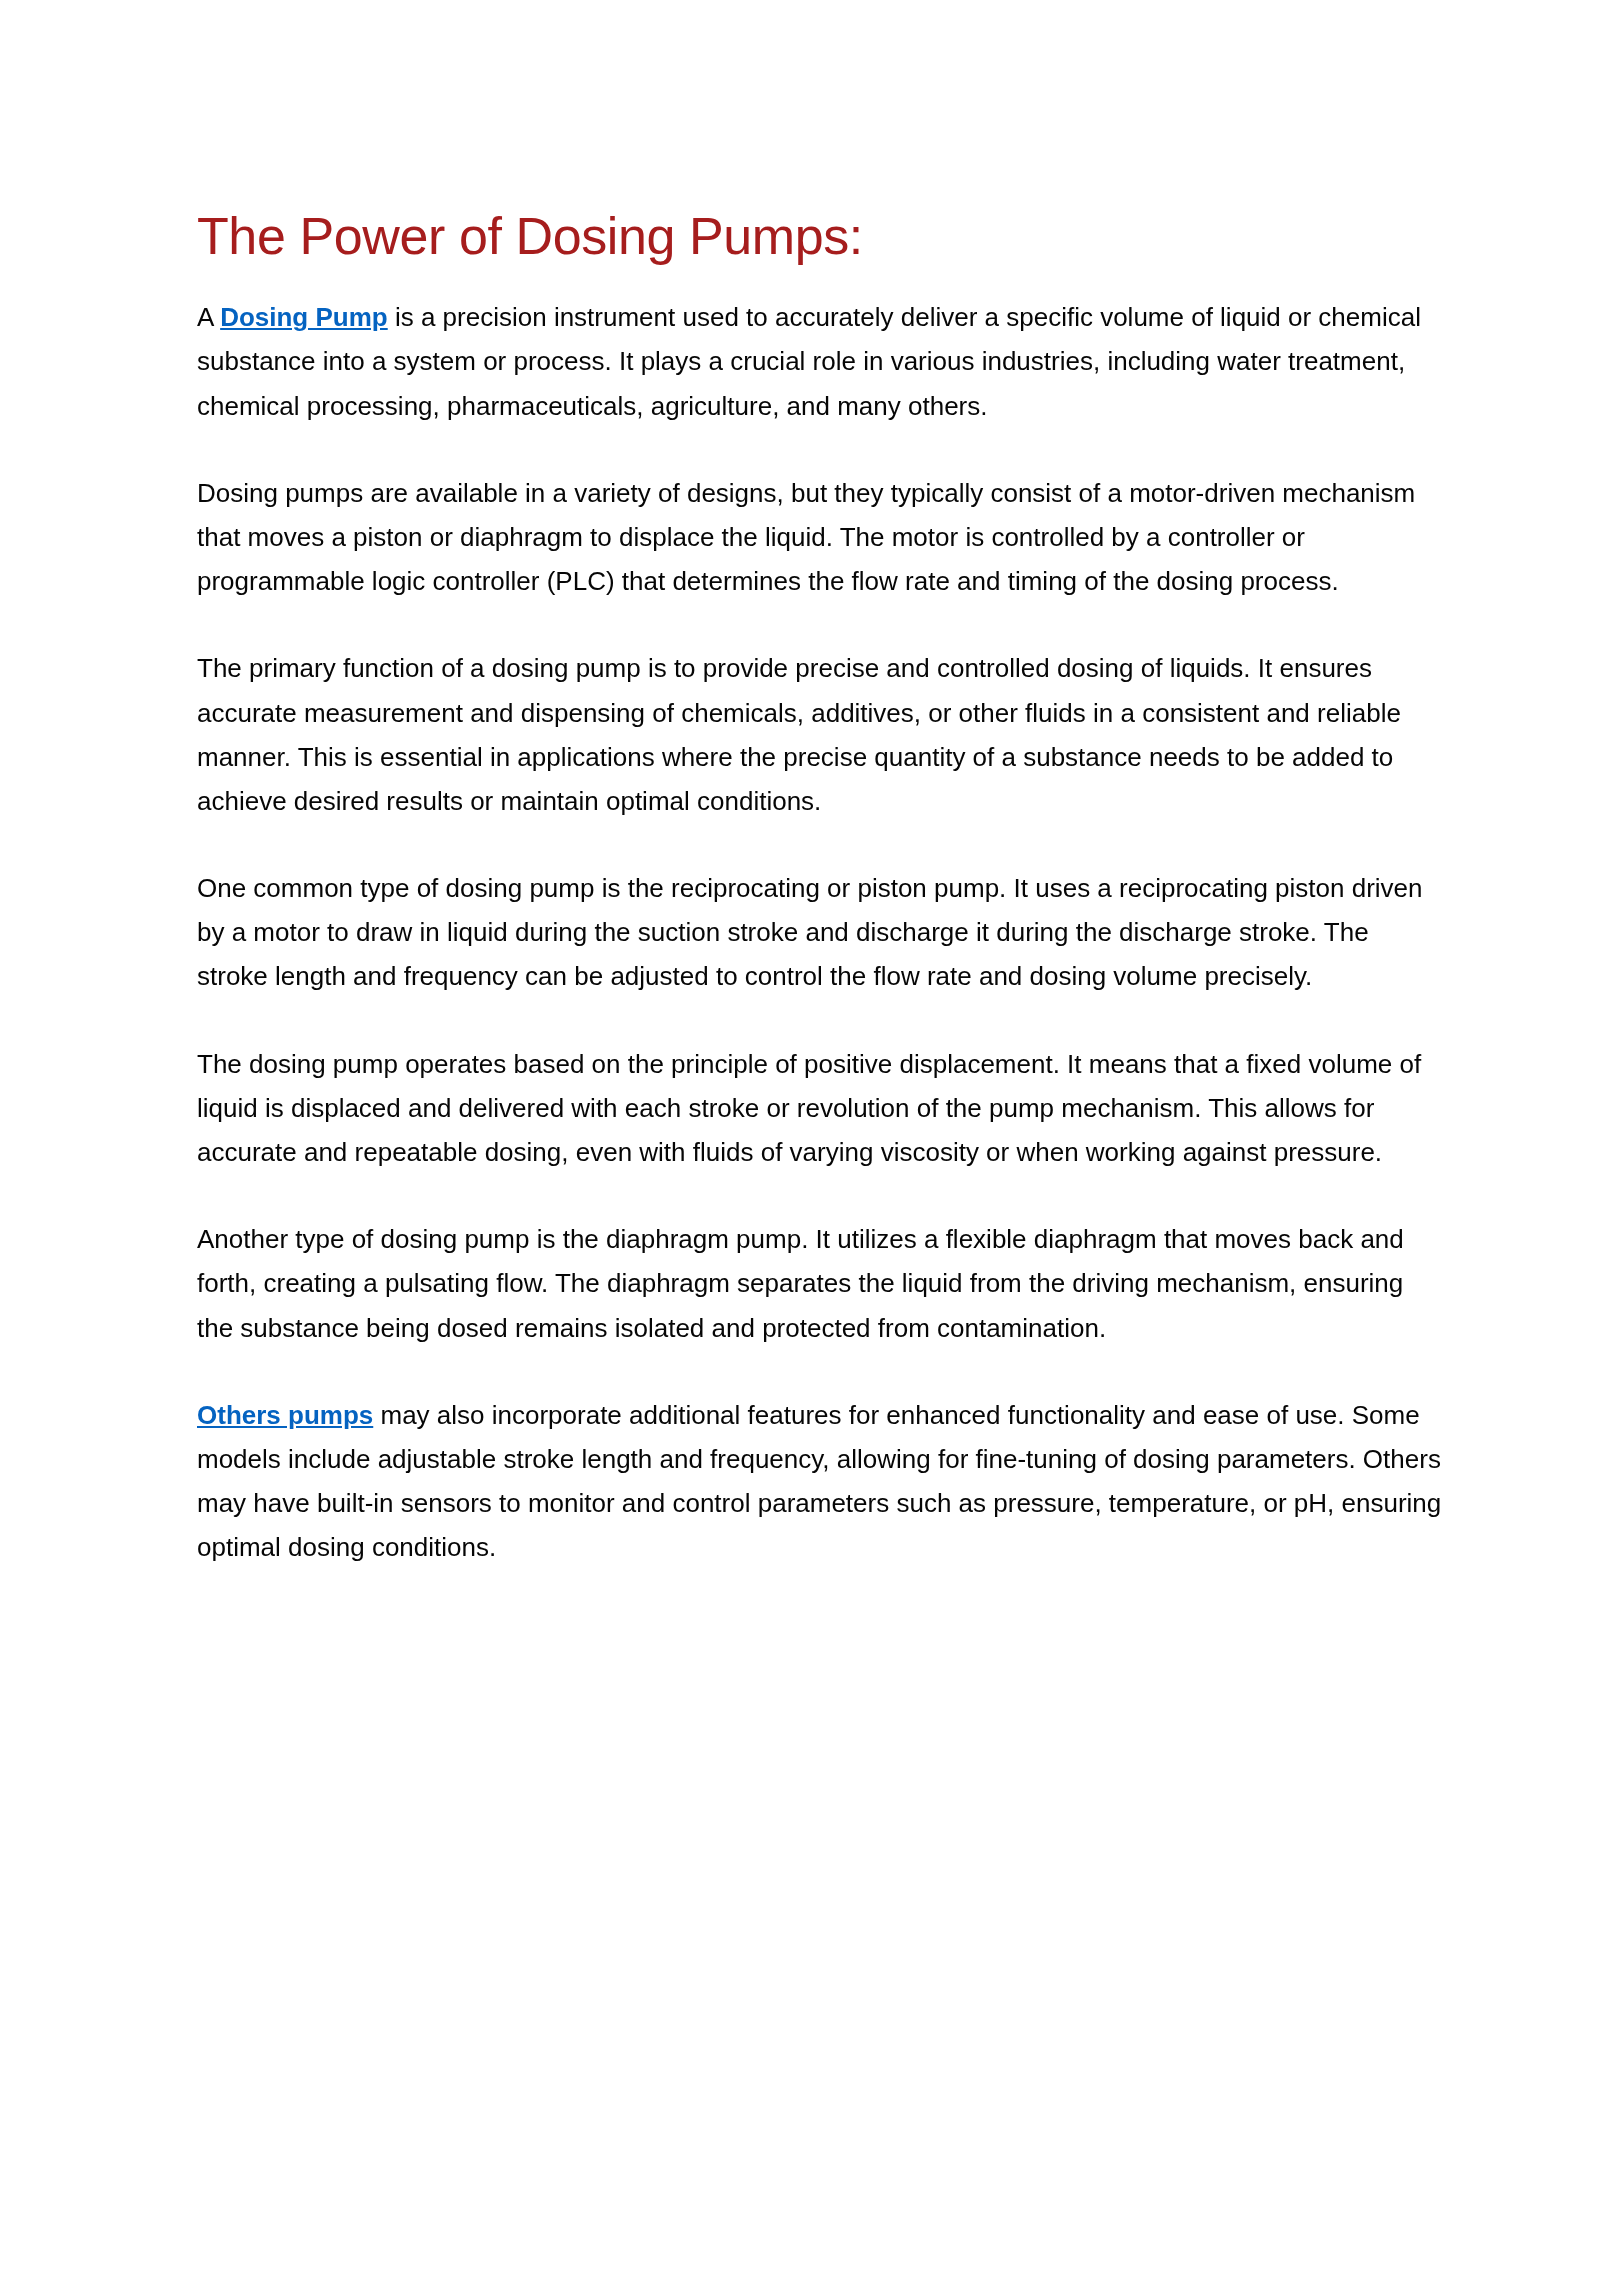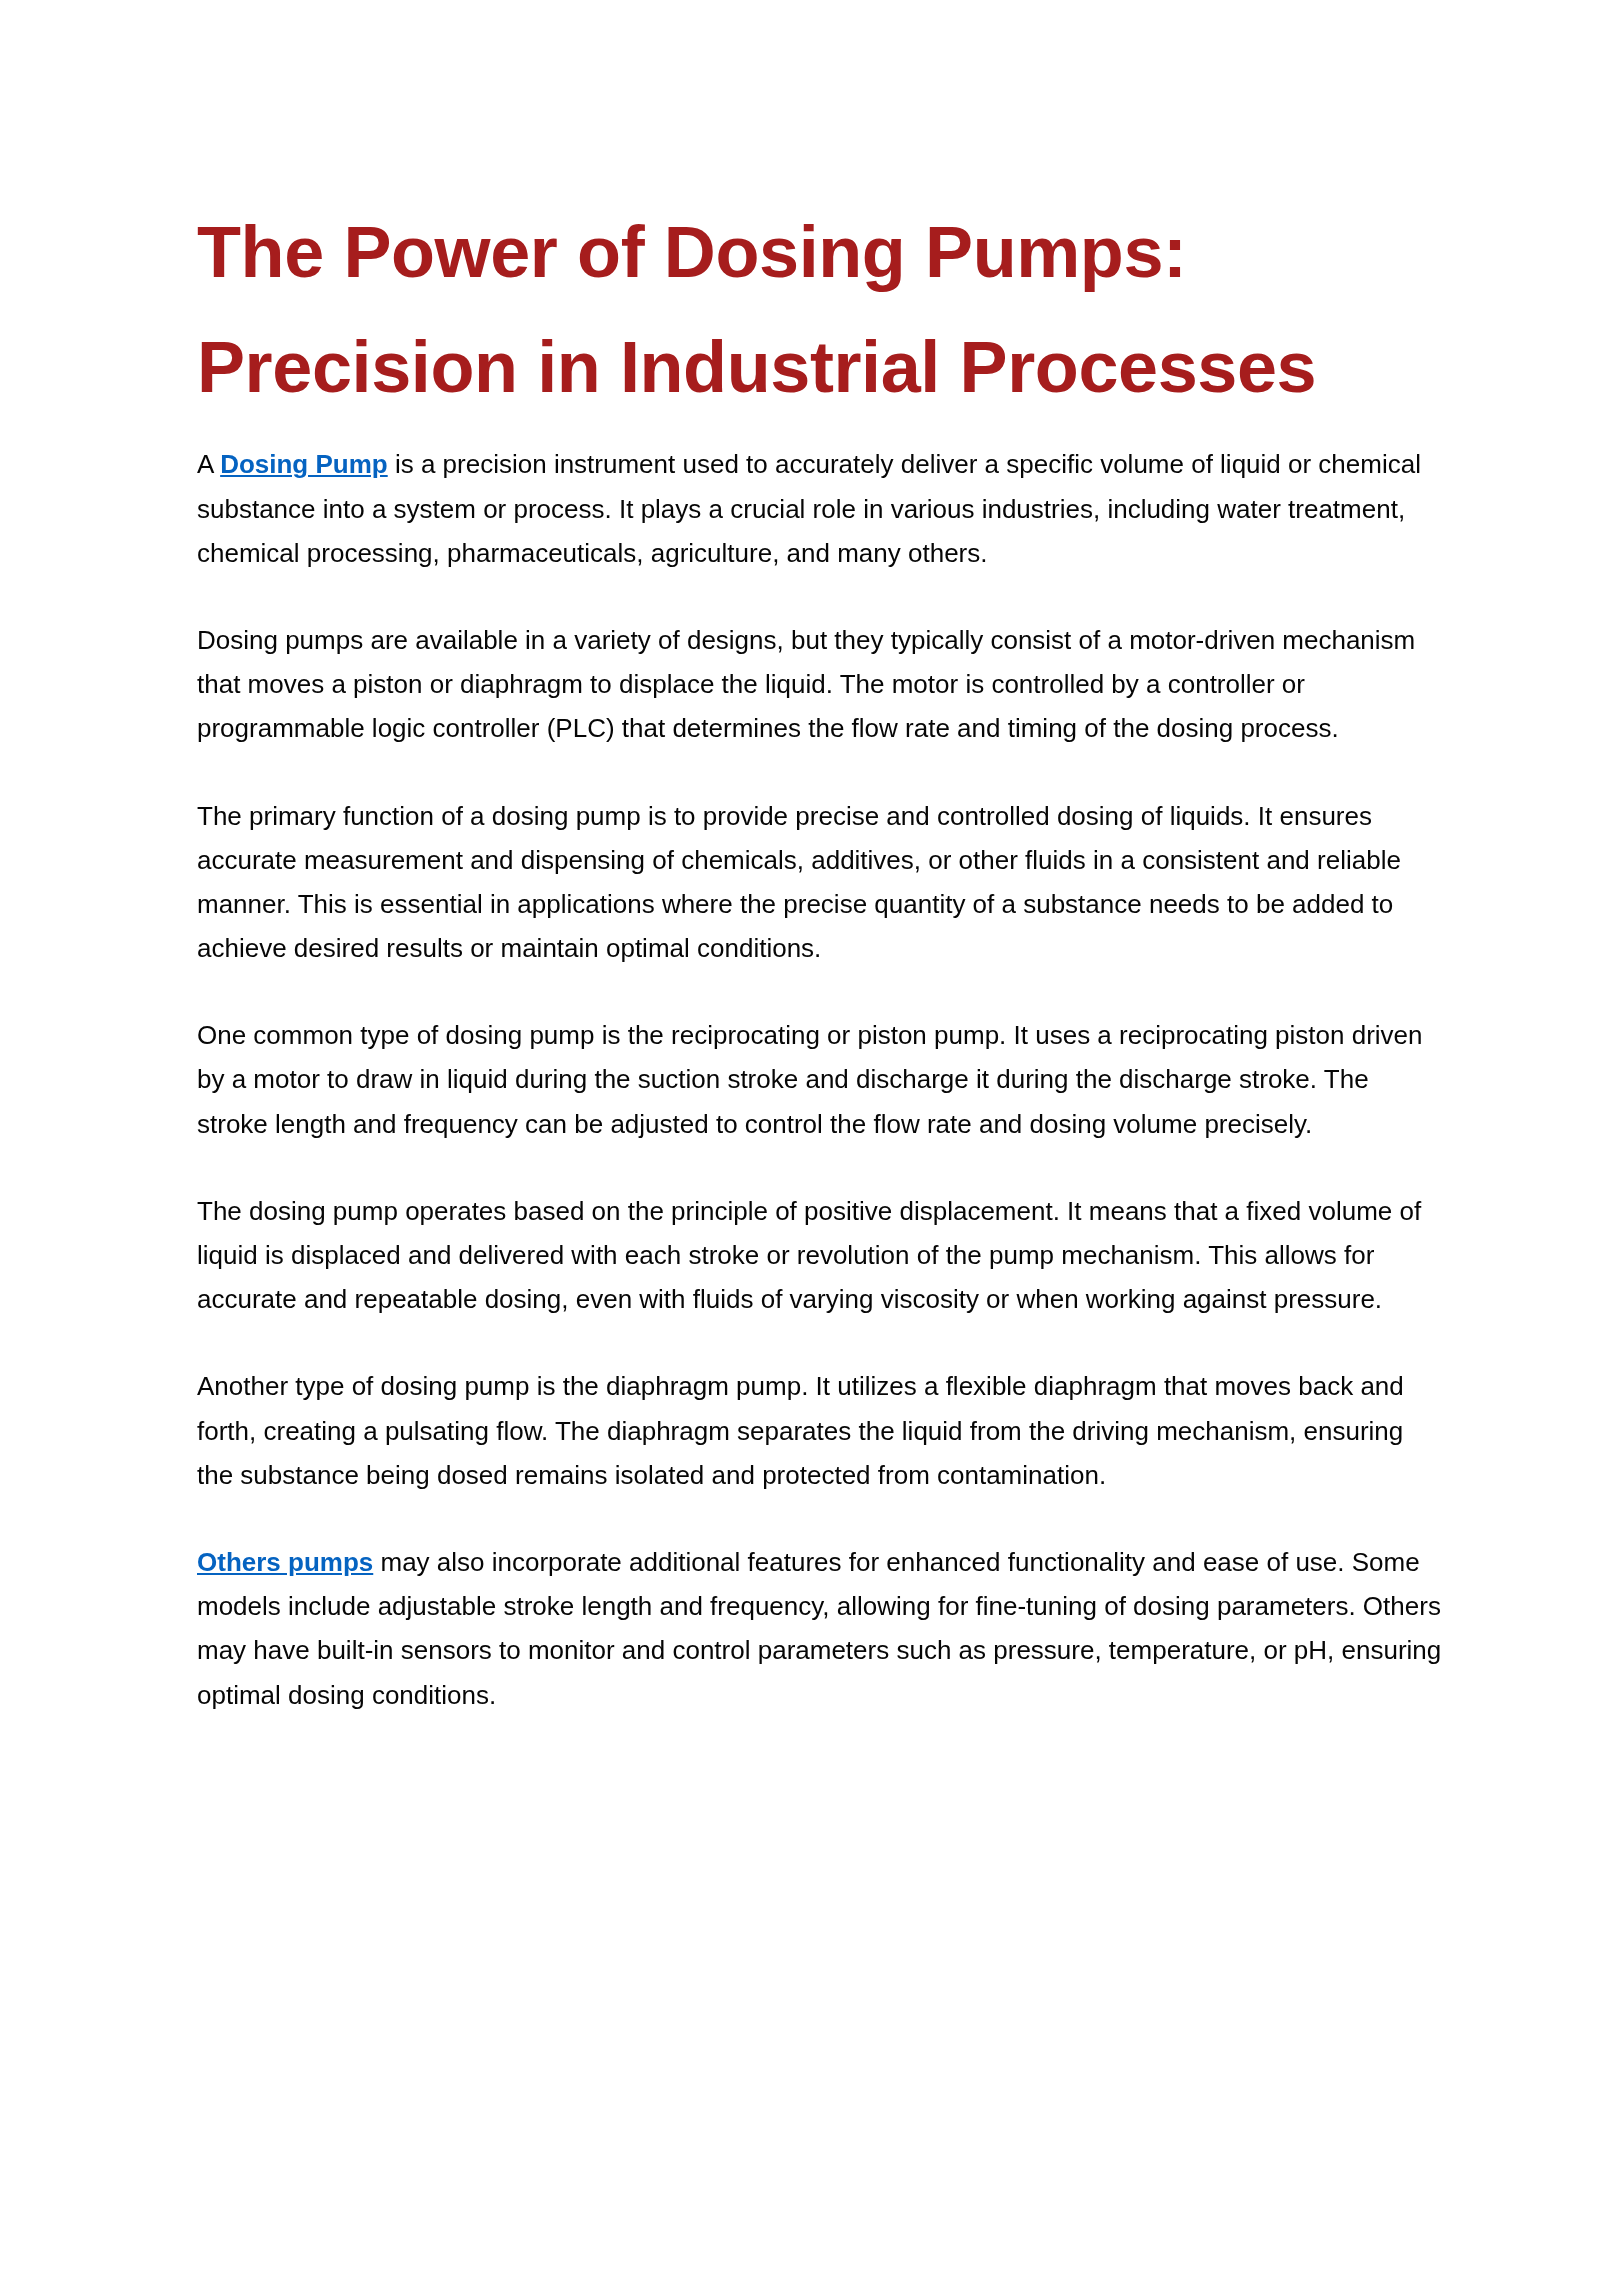--- a/index.html
+++ b/index.html
@@ -15,22 +15,22 @@
     box-sizing: border-box;
   }
   .page {
     width: 1617px;
     min-height: 2284px;
     background: #ffffff;
     box-sizing: border-box;
     padding: 195px 172px 153px 197px;
   }
   .doc-title {
-    font-size: 72px;
-    font-weight: bold;
+    font-size: 52px;
+    font-weight: normal;
     color: #A61D1D;
     line-height: 1.6;
     margin: 0 0 17px 0;
     letter-spacing: -0.4px;
   }
   .doc-title .title-line {
     display: block;
   }
   .doc-body p {
     font-size: 26px;
@@ -46,21 +46,20 @@
     cursor: pointer;
   }
 </style>
 </head>
 <body>
 
 <div class="page">
 
   <h1 class="doc-title">
     <span class="title-line">The Power of Dosing Pumps:</span>
-    <span class="title-line">Precision in Industrial Processes</span>
   </h1>
 
   <div class="doc-body">
 
     <p>
       <span>A </span><a class="doc-link">Dosing Pump</a><span> is a precision instrument used to accurately deliver a specific volume of liquid or chemical substance into a system or process. It plays a crucial role in various industries, including water treatment, chemical processing, pharmaceuticals, agriculture, and many others.</span>
     </p>
 
     <p>Dosing pumps are available in a variety of designs, but they typically consist of a motor-driven mechanism that moves a piston or diaphragm to displace the liquid. The motor is controlled by a controller or programmable logic controller (PLC) that determines the flow rate and timing of the dosing process.</p>
 

